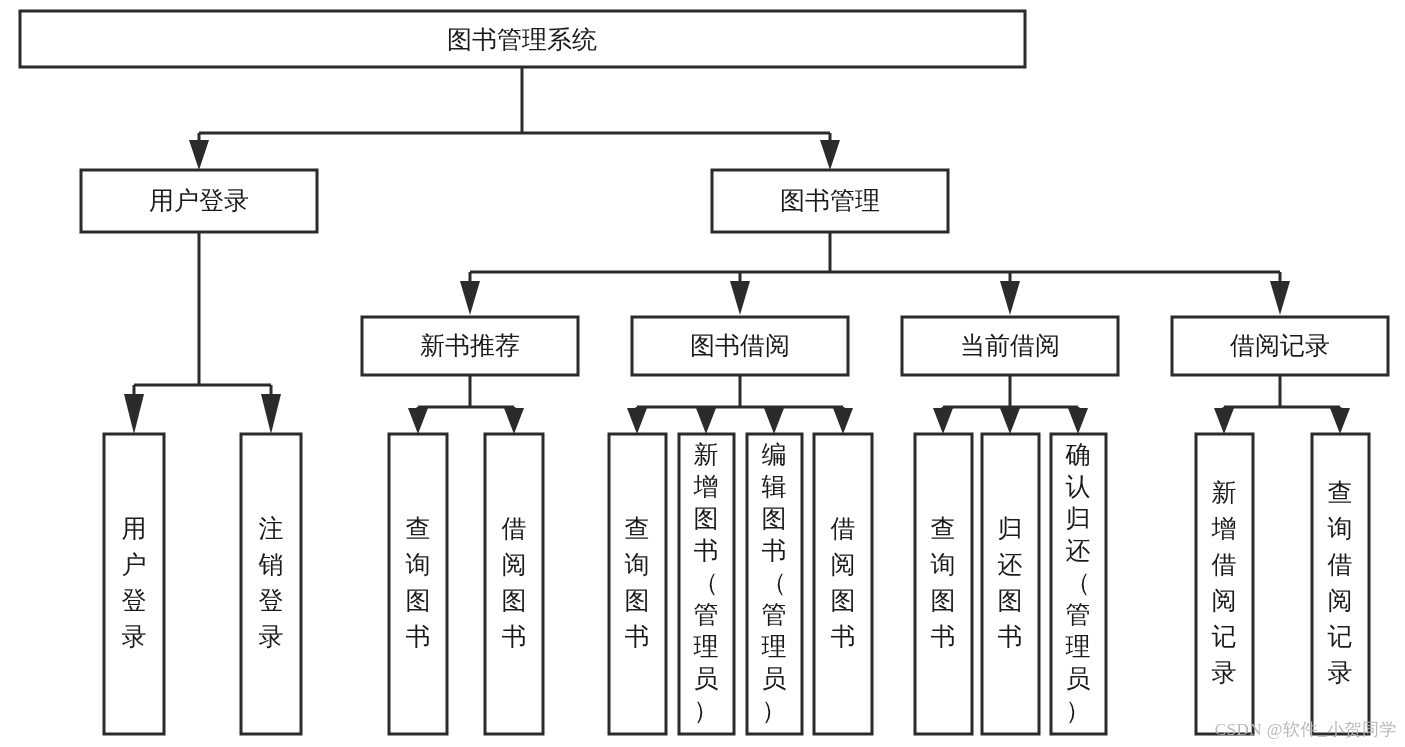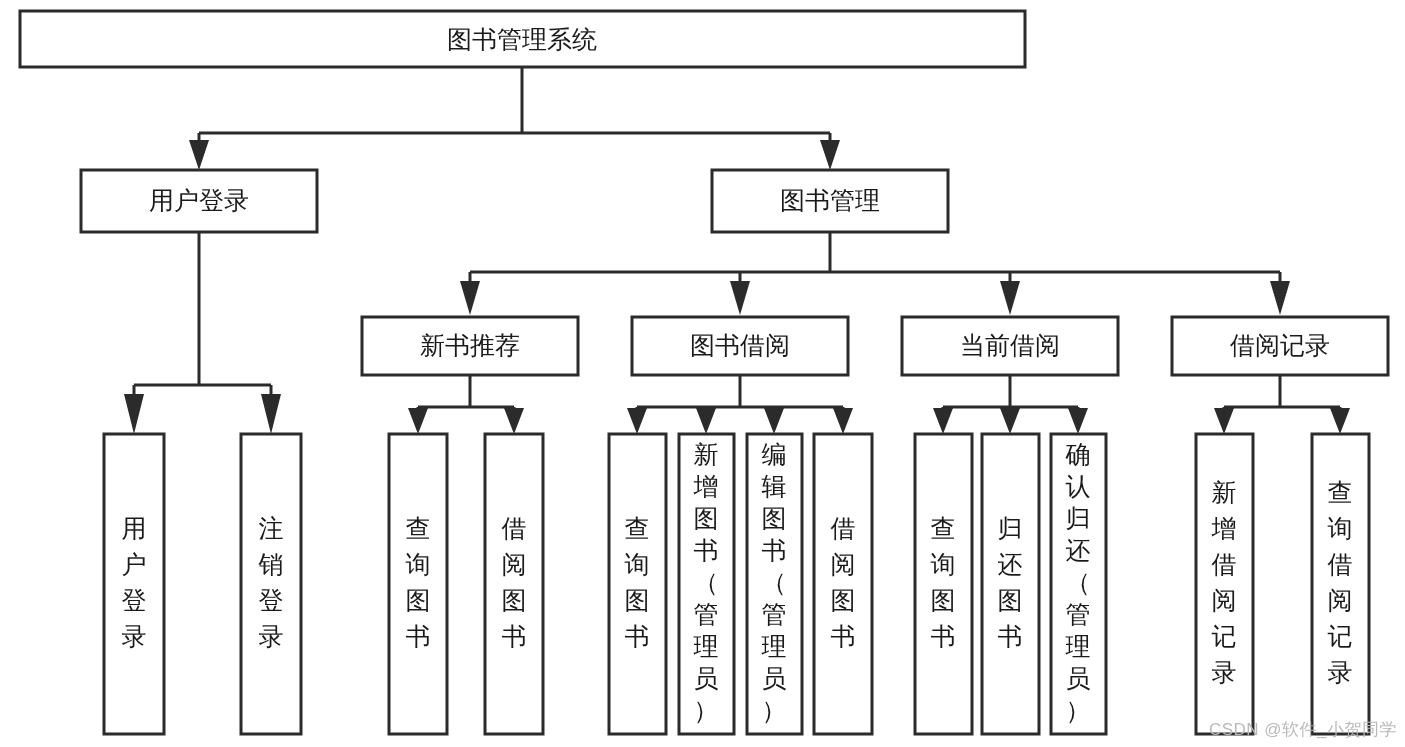--- a/index.html
+++ b/index.html
@@ -52,21 +52,21 @@
   .node-label-v {
     font-family: "DejaVu Sans", "Liberation Sans", sans-serif;
     font-size: 25px;
     fill: #1a1a1a;
     text-anchor: middle;
   }
   .watermark {
     position: absolute;
     right: 8px;
     bottom: 6px;
-    font-family: Liberation Sans, sans-serif;
+    font-family: Liberation Serif, serif;
     font-size: 17px;
     color: #b9b9b9;
     letter-spacing: 0.5px;
     white-space: nowrap;
     user-select: none;
   }
 </style>
 </head>
 <body>
 

